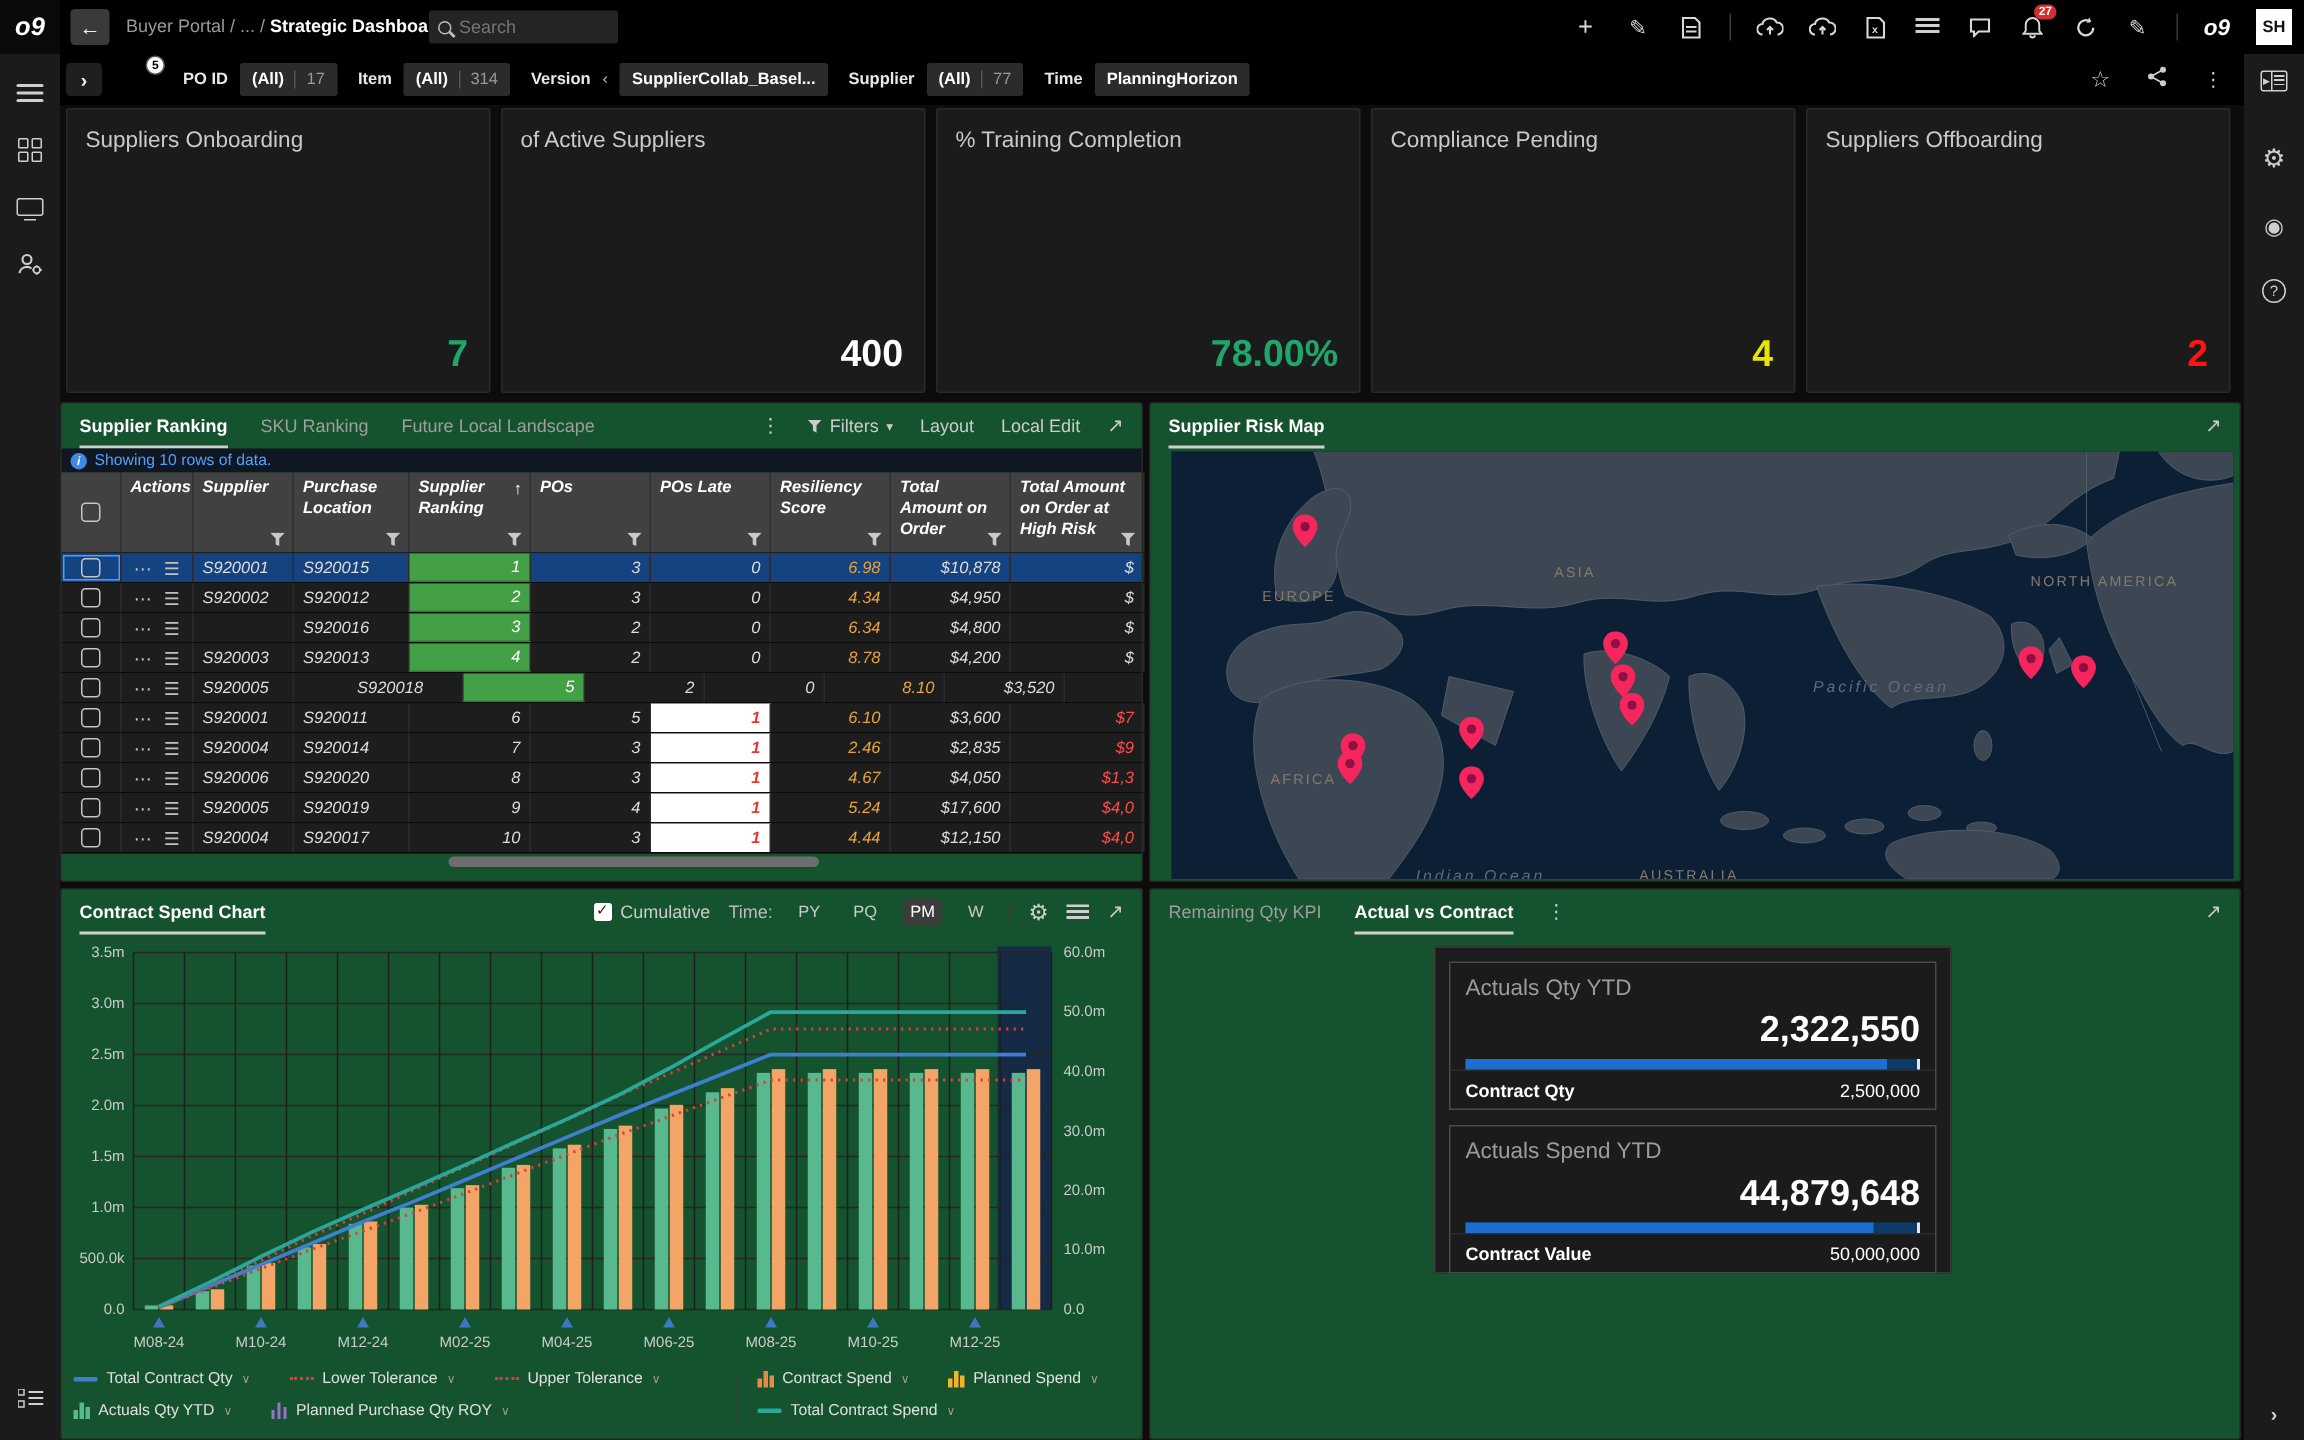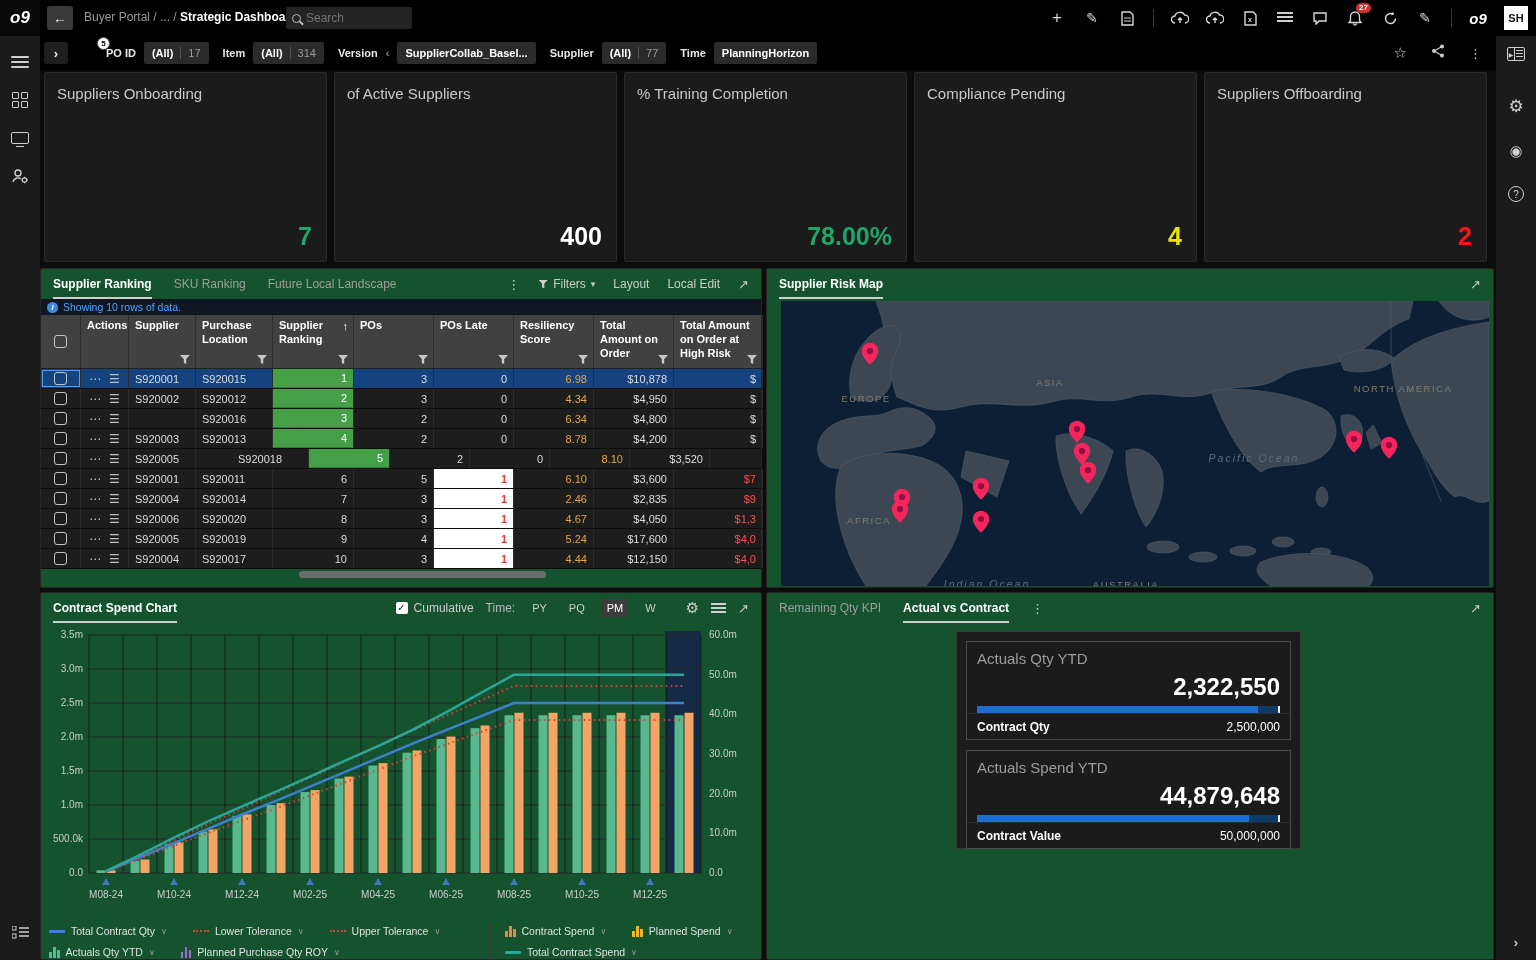--- a/index.html
+++ b/index.html
@@ -37,21 +37,21 @@
   
   #filterbar { left:40px; top:36px; width:1456px; height:34px; background:#000; display:flex; align-items:center; z-index:4; }
   #fb-expand { width:24px; height:22px; background:#1f1f1f; border-radius:3px; margin-left:4px;
     display:flex; align-items:center; justify-content:center; color:#eee; font-size:13px; font-weight:bold; }
   #funnel-wrap { position:relative; margin-left:18px; width:20px; height:20px; }
   .funnel { width:15px; height:14px; background:#e8e8e8;
     clip-path:polygon(0 0,100% 0,62% 45%,62% 100%,38% 86%,38% 45%); }
   #funnel-badge { position:absolute; top:-6px; right:-4px; width:13px; height:13px; background:#fff;
     color:#000; border:1px solid #555; border-radius:50%; font-size:8px; font-weight:bold;
     display:flex; align-items:center; justify-content:center; }
-  #chips { display:flex; align-items:center; gap:14px; }
+  #chips { display:flex; align-items:center; margin-left:16px; gap:14px; }
   .chip { display:flex; align-items:center; gap:8px; }
   .chip-label { font-size:11px; color:#e8e8e8; font-weight:bold; }
   .chip-arrow { color:#bbb; font-size:11px; }
   .chip-box { background:#2b2b2b; border-radius:2px; height:22px; display:flex; align-items:center;
     padding:0 8px; gap:7px; font-size:11px; }
   .chip-val { color:#fff; font-weight:bold; white-space:nowrap; }
   .chip-sep { width:1px; height:12px; background:#555; }
   .chip-count { color:#9a9a9a; }
   #fb-right { margin-left:auto; display:flex; align-items:center; gap:24px; margin-right:14px; color:#ccc; }
 
@@ -87,21 +87,21 @@
   .phead-right { margin-left:auto; display:flex; align-items:center; gap:18px; color:#ccc; font-size:12px; }
   .expand-ic { font-size:13px; color:#ccc; }
 
   
   #table-panel { left:40px; top:268px; width:722px; height:320px; }
   #table-info { position:absolute; left:0; top:30px; right:0; height:16px; background:#101722;
     display:flex; align-items:center; gap:5px; padding-left:6px; font-size:10.5px; color:#4da3ff; }
   .info-ic { width:11px; height:11px; border-radius:50%; background:#3f8ae0; color:#fff; font-size:8px;
     font-weight:bold; display:flex; align-items:center; justify-content:center; font-style:italic; }
   #tbl { position:absolute; left:0; top:46px; right:0; }
-  .tr { display:flex; height:20px; border-bottom:1px solid #0c0c0c; background:#1d1d1d; }
+  .tr { display:flex; height:20px; border-bottom:1px solid #0c0c0c; background:#1d1d1d;font-style:italic; }
   .tr.sel { background:#15437f; }
   .th-row { height:54px; background:#414141; border-bottom:1px solid #202020; }
   .td,.th { border-right:1px solid #2b2b2b; font-size:11px; display:flex; align-items:center;
     padding:0 6px; overflow:hidden; white-space:nowrap; position:relative; }
   .th { color:#fff; font-weight:bold; align-items:flex-start; padding-top:4px; line-height:1.25;
     border-right:1px solid #2e2e2e; }
   .th .colfunnel { position:absolute; right:5px; bottom:4px; width:10px; height:9px; background:#c8c8c8;
     clip-path:polygon(0 0,100% 0,62% 45%,62% 100%,38% 88%,38% 45%); }
   .sort-arrow { position:absolute; right:5px; top:5px; color:#fff; font-size:11px; }
   .num { justify-content:flex-end; }
@@ -124,21 +124,21 @@
 
   
   #chart-panel { left:40px; top:592px; width:722px; height:368px; }
   .chk { width:12px; height:12px; background:#fff; border-radius:2px; color:#222; font-size:10px; font-weight:bold;
     display:flex; align-items:center; justify-content:center; line-height:1; }
   .time-btn { font-size:11px; color:#ccc; padding:3px 5px; border-radius:2px; }
   .time-btn.active { background:#3c3c3c; color:#fff; }
   .gear-ic { font-size:15px; }
   .rows-ic { width:15px; height:11px; background:repeating-linear-gradient(#cfcfcf 0 2px,transparent 2px 4px); }
   #chart-svg-wrap { position:absolute; left:0; top:32px; width:722px; height:284px; }
-  #chart-legend { position:absolute; left:8px; top:330px; right:4px; display:flex; }
+  #chart-legend { position:absolute; left:8px; top:318px; right:4px; display:flex; }
   .leg-col { display:flex; flex-direction:column; gap:5px; padding-right:14px; }
   .leg-col.left { width:442px; border-right:1px solid #3a3a3a; }
   .leg-col.right { padding-left:14px; }
   .leg-row { display:flex; gap:26px; height:16px; align-items:center; }
   .leg-item { display:flex; align-items:center; gap:6px; font-size:10.5px; color:#e0e0e0; white-space:nowrap; }
   .leg-item .chev { color:#999; font-size:8px; }
   .sw-line { width:16px; height:3px; border-radius:1px; }
   .sw-dotted { width:16px; height:0; border-top:2.5px dotted #e23b3b; }
   .sw-bars { display:flex; align-items:flex-end; gap:1.5px; height:11px; }
   .sw-bars span { width:2.5px; }

